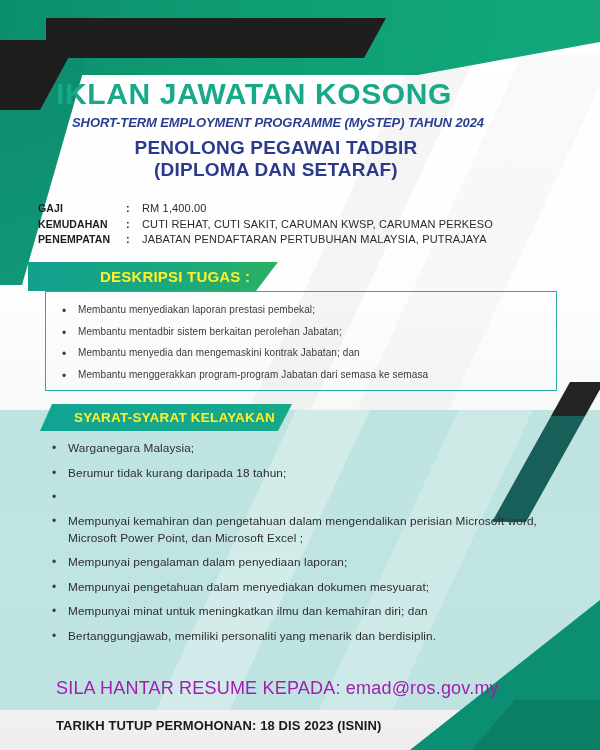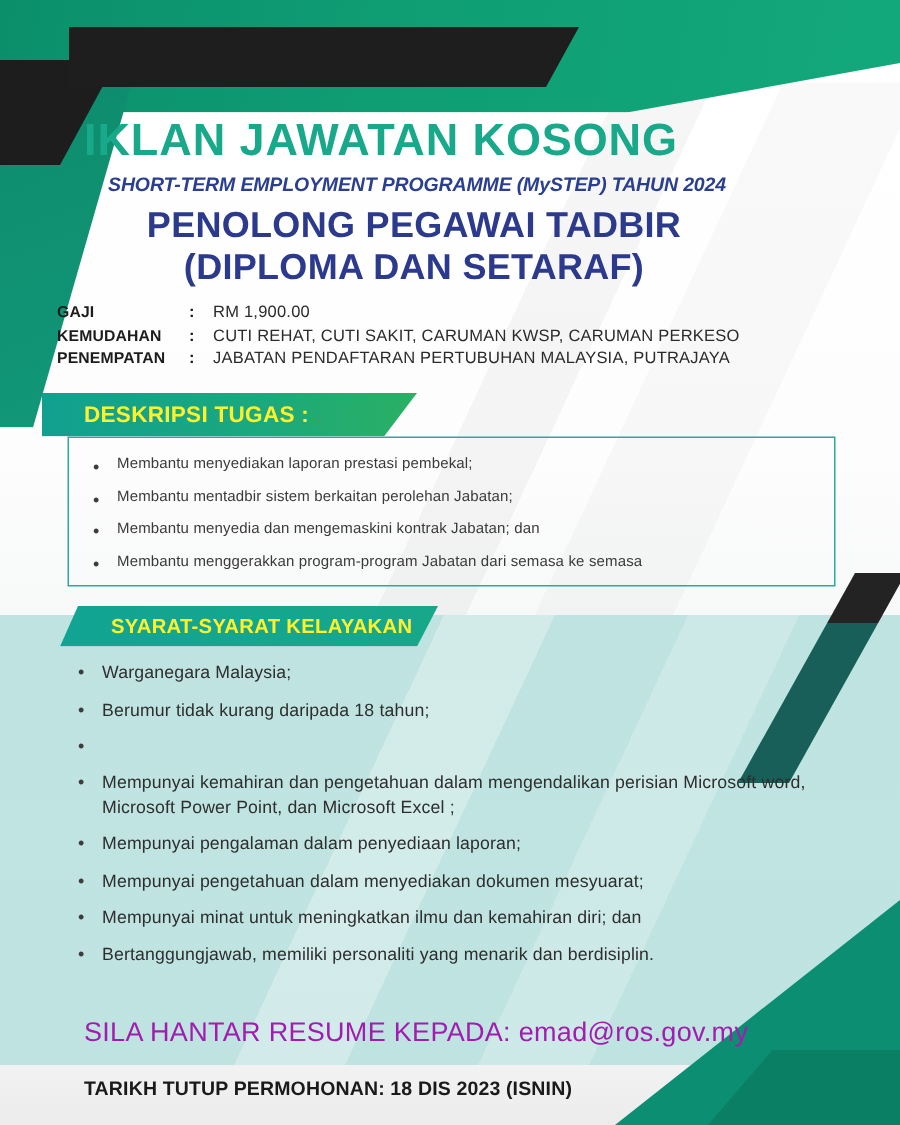--- a/index.html
+++ b/index.html
@@ -106,37 +106,37 @@
   .titles { position:absolute; left:0; top:78px; width:508px; text-align:center; z-index:5; }
   .t-main {
     color:#18a98a; font-size:30px; font-weight:bold; letter-spacing:0.6px;
     line-height:1.06;
   }
   .t-sub {
     color:#2a3f8f; font-size:13px; font-weight:bold; font-style:italic;
     margin-top:5px; letter-spacing:-0.1px;padding-left:48px;
   }
   .t-pos {
-    color:#2b3a8c; font-size:24px; font-weight:bold; line-height:1.16;
+    color:#2b3a8c; font-size:19px; font-weight:bold; line-height:1.16;
     margin-top:7px; letter-spacing:0.2px;margin-left:44px;
   }
 
   
   .details { position:absolute; left:38px; top:202px; z-index:5; }
   .d-row { display:flex; align-items:baseline; margin-bottom:3.5px; }
   .d-key { width:88px; font-size:10.5px; font-weight:bold; color:#1c1c1c; letter-spacing:0.1px; }
   .d-colon { width:16px; font-size:11px; color:#1c1c1c; font-weight:bold; }
   .d-val { font-size:11px; color:#2b2b2b; letter-spacing:0.15px; }
 
   
   .banner1 {
     position:absolute; left:28px; top:262px; width:250px; height:29px;
     background:linear-gradient(95deg,#11a08f 0%,#1aa87f 55%,#2bb062 100%);
     clip-path:polygon(0 0, 250px 0, 228px 29px, 0 29px);
-    display:flex; align-items:center; z-index:5;
+    display:flex; align-items:center; z-index:5;padding-left:44px;
   }
   .banner1 span { color:#fff02b; font-size:15px; font-weight:bold; margin-left:28px; letter-spacing:0.2px; }
 
   .task-box {
     position:absolute; left:45px; top:291px; width:512px; height:100px;
     border:1.6px solid #2aa9a0; background:transparent; z-index:4;
   }
   .task-list { position:absolute; left:62px; top:303px; width:500px; z-index:5; }
   .bullet-row { display:flex; margin-bottom:5.5px; }
   .bullet-row .dot { width:16px; font-size:12px; color:#3c3c3c; line-height:1.35; flex:none; }
@@ -191,21 +191,21 @@
     <div class="t-pos">
       <div>PENOLONG PEGAWAI TADBIR</div>
       <div>(DIPLOMA DAN SETARAF)</div>
     </div>
   </div>
 
   <div class="details">
     <div class="d-row">
       <div class="d-key">GAJI</div>
       <div class="d-colon">:</div>
-      <div class="d-val">RM 1,900.00</div>
+      <div class="d-val">RM 1,400.00</div>
     </div>
     <div class="d-row">
       <div class="d-key">KEMUDAHAN</div>
       <div class="d-colon">:</div>
       <div class="d-val">CUTI REHAT, CUTI SAKIT, CARUMAN KWSP, CARUMAN PERKESO</div>
     </div>
     <div class="d-row">
       <div class="d-key">PENEMPATAN</div>
       <div class="d-colon">:</div>
       <div class="d-val">JABATAN PENDAFTARAN PERTUBUHAN MALAYSIA, PUTRAJAYA</div>

